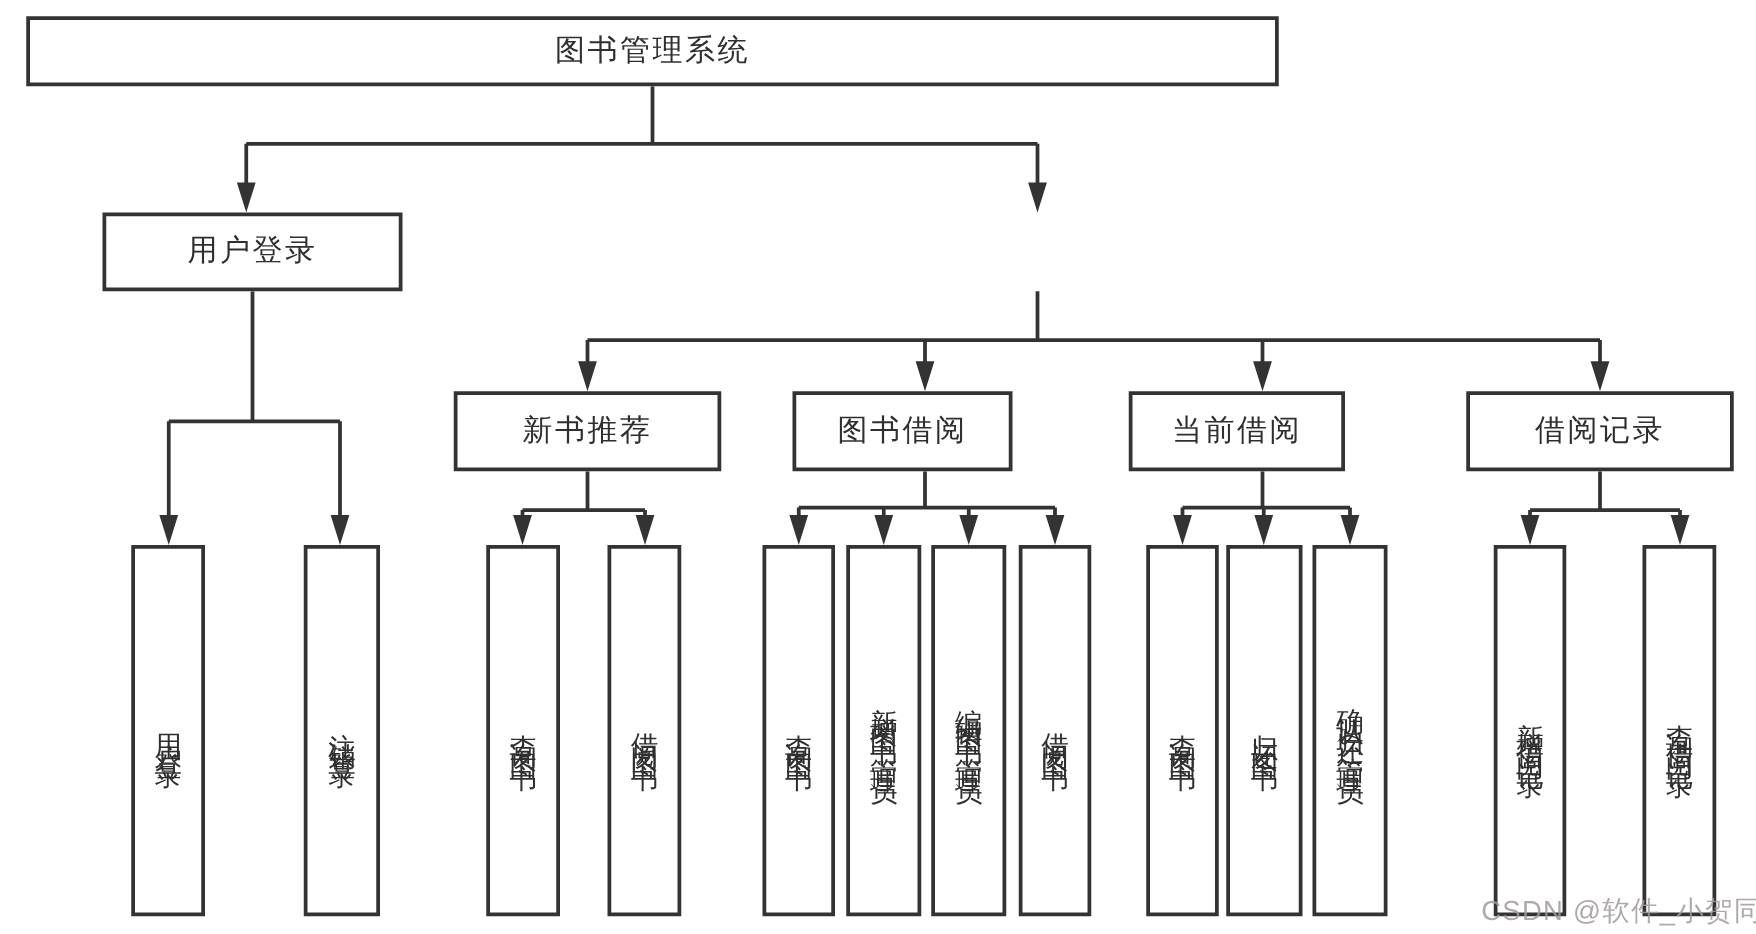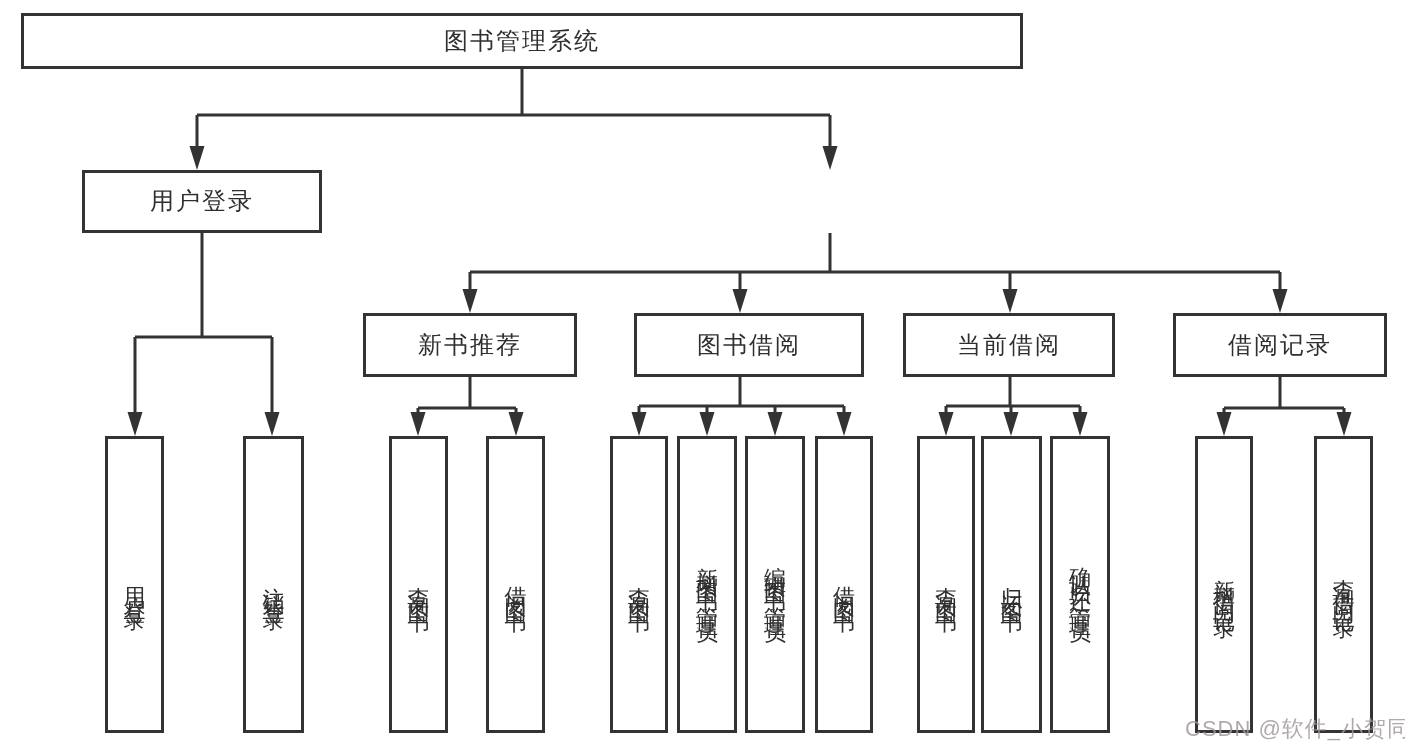--- a/index.html
+++ b/index.html
@@ -55,22 +55,22 @@
     letter-spacing: 8px;
     line-height: 1;
     white-space: nowrap;
   }
   
   #node-root            { left: 21px;   top: 13px;  width: 1002px; height: 56px; }
   #node-user-login      { left: 82px;   top: 170px; width: 240px;  height: 63px; }
   #node-book-management { left: 711px;  top: 170px; width: 237px;  height: 63px; }
 
   #node-new-book-recommendation { left: 363px;  top: 313px; width: 214px; height: 64px; }
-  #node-book-borrowing          { left: 634px;  top: 313px; width: 230px; height: 64px; }
-  #node-current-borrowing       { left: 903px;  top: 313px; width: 212px; height: 64px; }
+  #node-book-borrowing          { left: 634px;  top: 313px; width: 176px; height: 64px; }
+  #node-current-borrowing       { left: 903px;  top: 313px; width: 173px; height: 64px; }
   #node-borrowing-records       { left: 1173px; top: 313px; width: 214px; height: 64px; }
 
   .leaf { top: 436px; height: 297px; }
   #leaf-ul-user-login   { left: 105px;  width: 59px; }
   #leaf-ul-logout       { left: 243px;  width: 61px; }
   #leaf-nb-query-books  { left: 389px;  width: 59px; }
   #leaf-nb-borrow-books { left: 486px;  width: 59px; }
   #leaf-bb-query-books  { left: 610px;  width: 58px; }
   #leaf-bb-add-books    { left: 677px;  width: 60px; }
   #leaf-bb-edit-books   { left: 745px;  width: 60px; }

